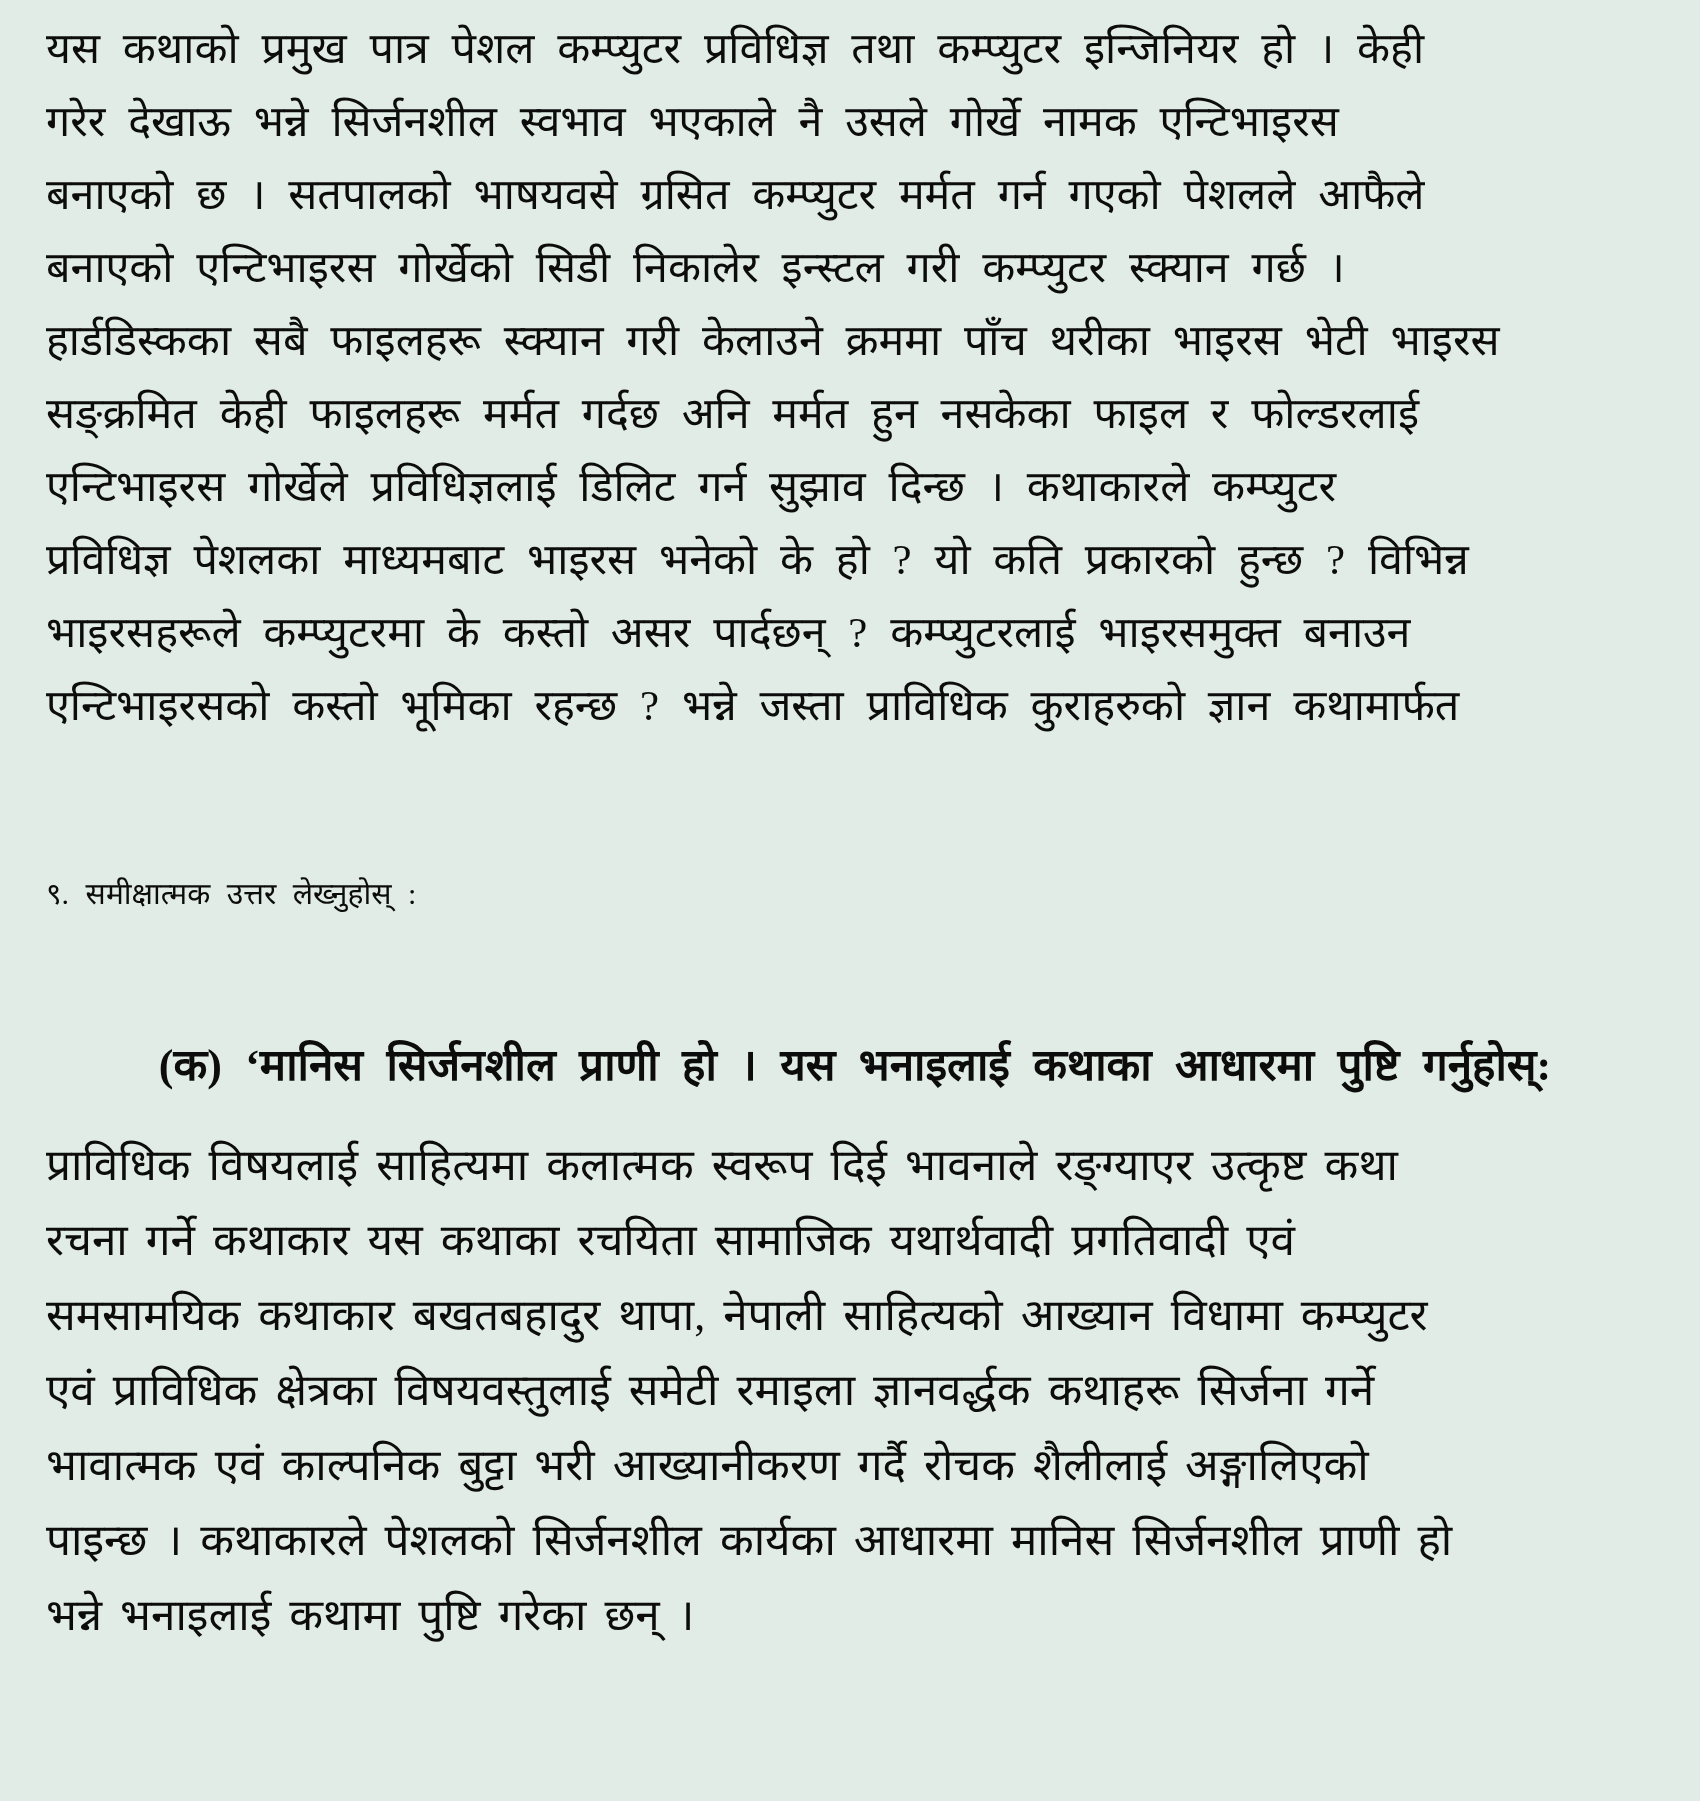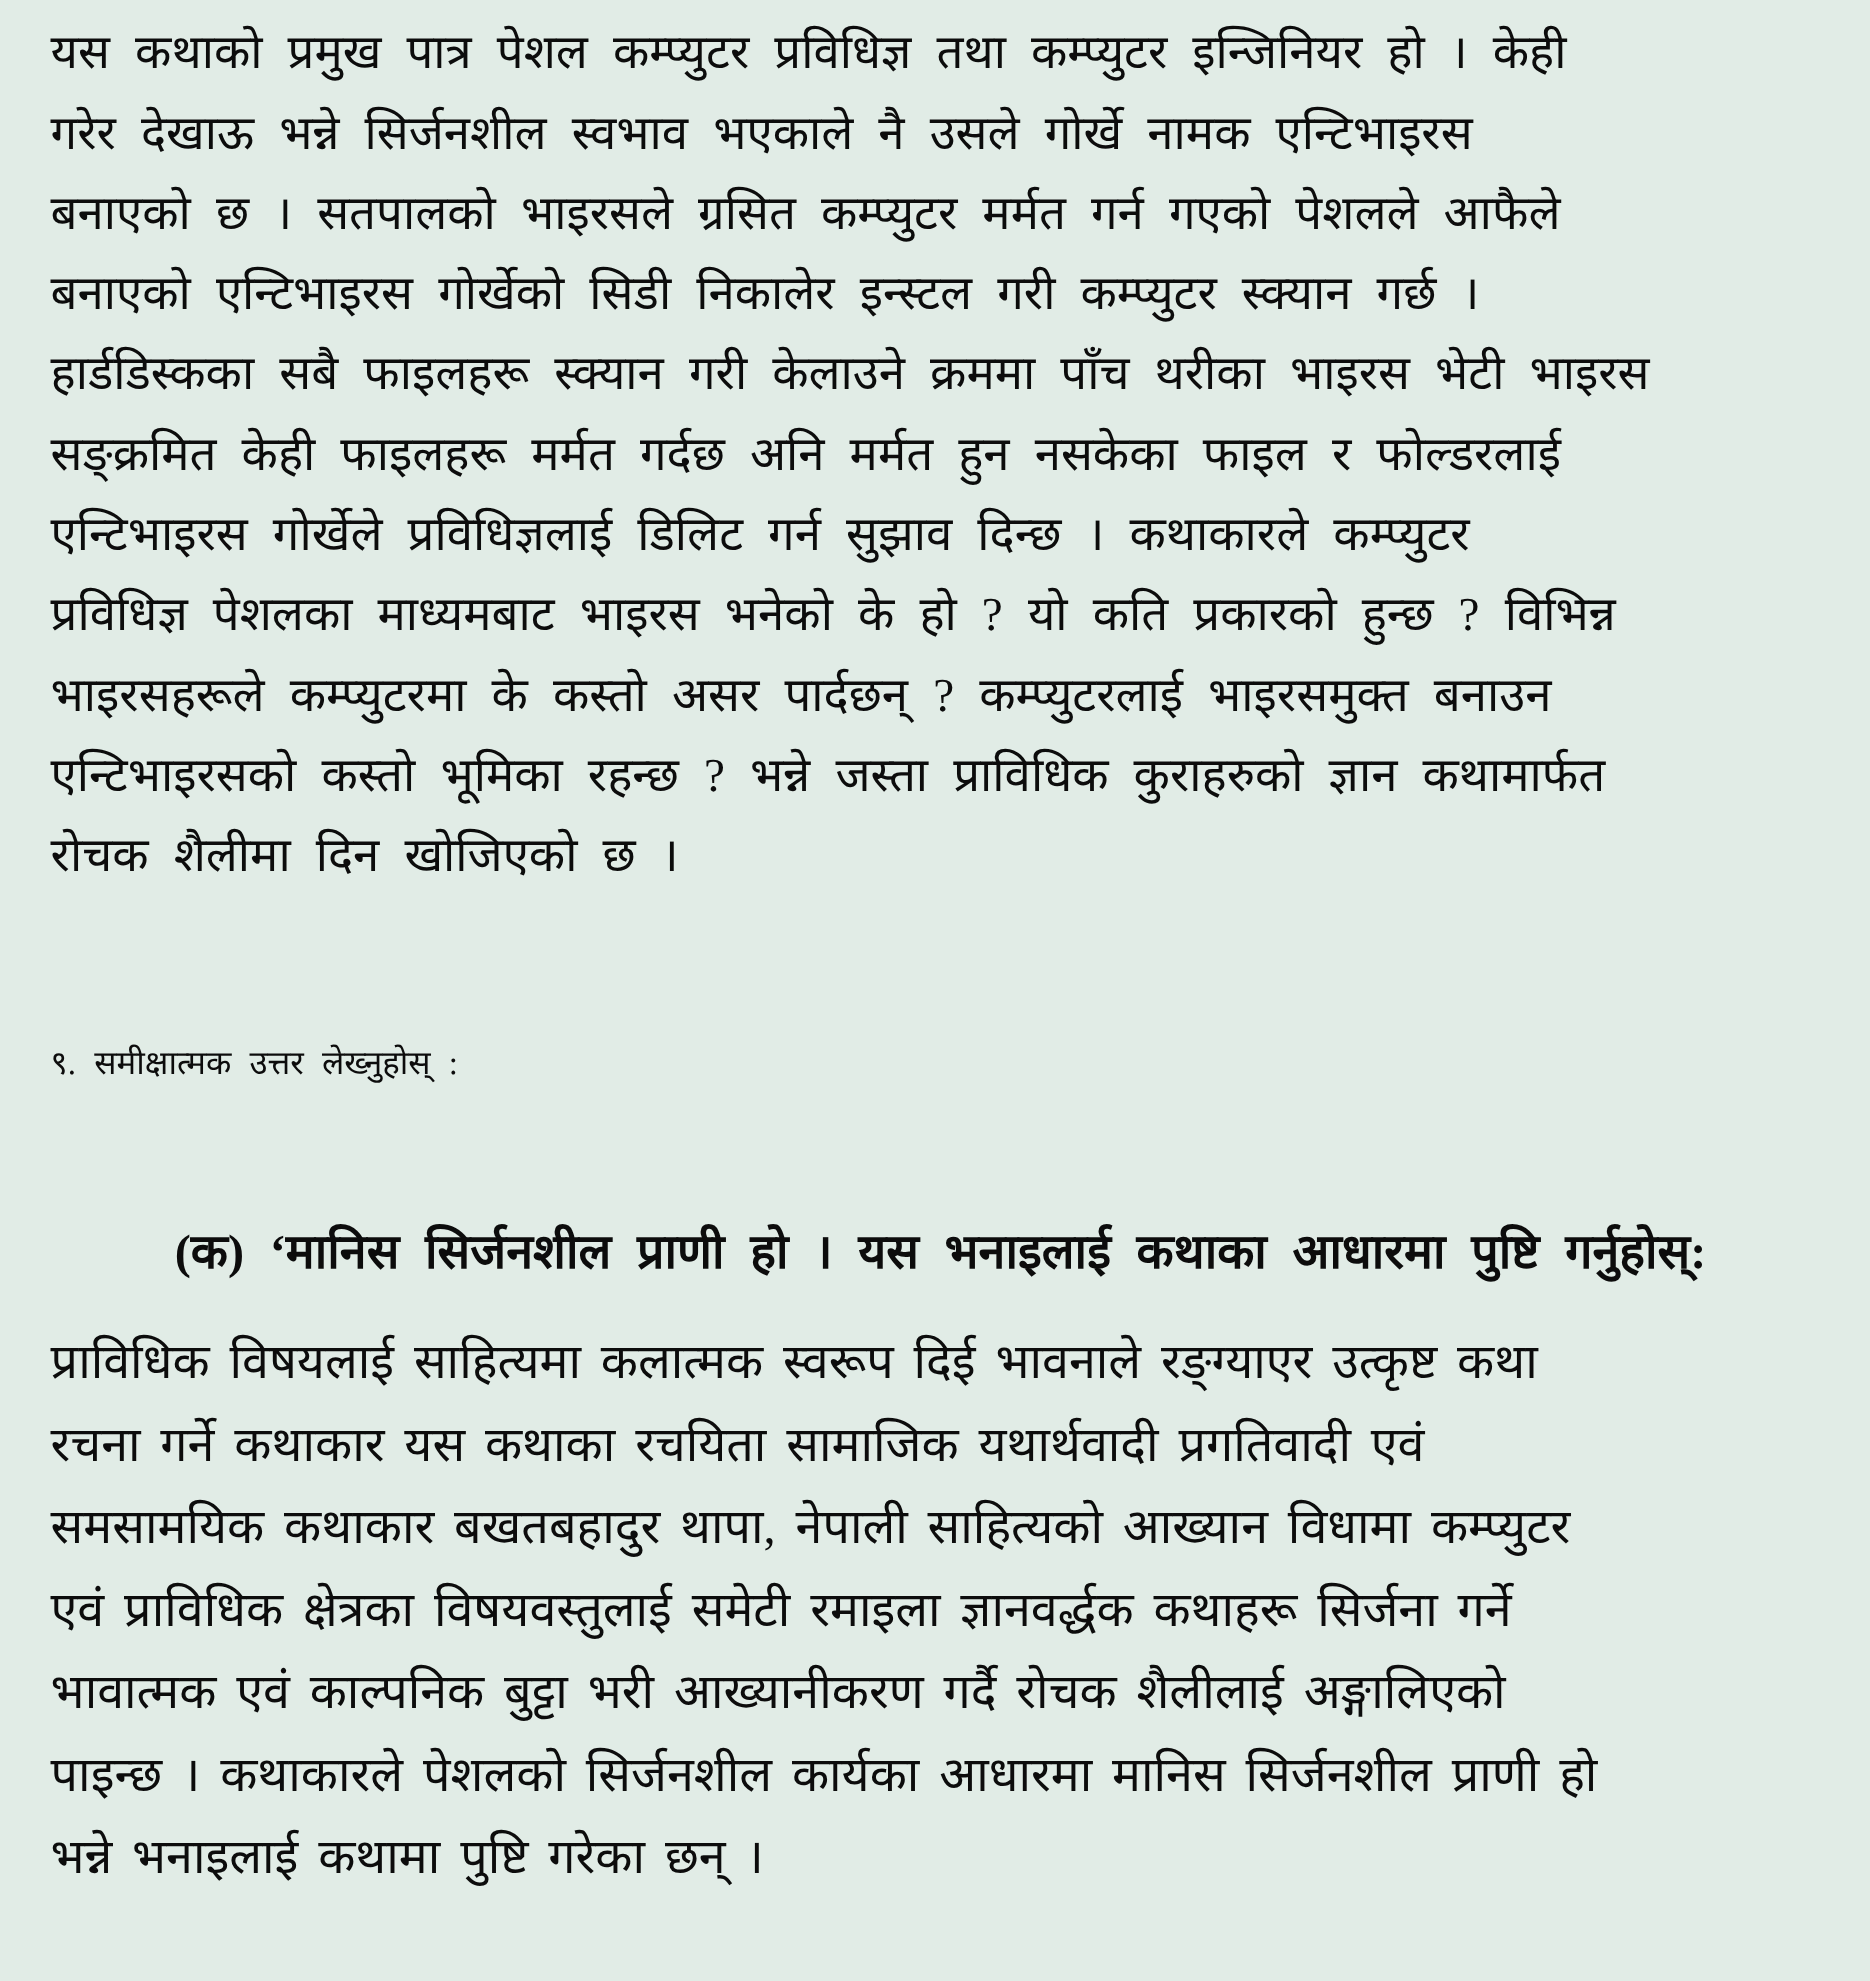--- a/index.html
+++ b/index.html
@@ -55,29 +55,28 @@
   }
 </style>
 </head>
 <body>
 
 <div class="page">
 
   <div class="para intro-para">
     <span class="line">यस कथाको प्रमुख पात्र पेशल कम्प्युटर प्रविधिज्ञ तथा कम्प्युटर इन्जिनियर हो । केही</span>
     <span class="line">गरेर देखाऊ भन्ने सिर्जनशील स्वभाव भएकाले नै उसले गोर्खे नामक एन्टिभाइरस</span>
-    <span class="line">बनाएको छ । सतपालको भाइरसले ग्रसित कम्प्युटर मर्मत गर्न गएको पेशलले आफैले</span>
+    <span class="line">बनाएको छ । सतपालको भाषयवसे ग्रसित कम्प्युटर मर्मत गर्न गएको पेशलले आफैले</span>
     <span class="line">बनाएको एन्टिभाइरस गोर्खेको सिडी निकालेर इन्स्टल गरी कम्प्युटर स्क्यान गर्छ ।</span>
     <span class="line">हार्डडिस्कका सबै फाइलहरू स्क्यान गरी केलाउने क्रममा पाँच थरीका भाइरस भेटी भाइरस</span>
     <span class="line">सङ्क्रमित केही फाइलहरू मर्मत गर्दछ अनि मर्मत हुन नसकेका फाइल र फोल्डरलाई</span>
     <span class="line">एन्टिभाइरस गोर्खेले प्रविधिज्ञलाई डिलिट गर्न सुझाव दिन्छ । कथाकारले कम्प्युटर</span>
     <span class="line">प्रविधिज्ञ पेशलका माध्यमबाट भाइरस भनेको के हो ? यो कति प्रकारको हुन्छ ? विभिन्न</span>
     <span class="line">भाइरसहरूले कम्प्युटरमा के कस्तो असर पार्दछन् ? कम्प्युटरलाई भाइरसमुक्त बनाउन</span>
     <span class="line">एन्टिभाइरसको कस्तो भूमिका रहन्छ ? भन्ने जस्ता प्राविधिक कुराहरुको ज्ञान कथामार्फत</span>
-    <span class="line">रोचक शैलीमा दिन खोजिएको छ ।</span>
   </div>
 
   <div class="q-heading">९. समीक्षात्मक उत्तर लेख्नुहोस् :</div>
 
   <div class="sub-q-heading">(क) ‘मानिस सिर्जनशील प्राणी हो । यस भनाइलाई कथाका आधारमा पुष्टि गर्नुहोस्:</div>
 
   <div class="para answer-para">
     <span class="line">प्राविधिक विषयलाई साहित्यमा कलात्मक स्वरूप दिई भावनाले रङ्ग्याएर उत्कृष्ट कथा</span>
     <span class="line">रचना गर्ने कथाकार यस कथाका रचयिता सामाजिक यथार्थवादी प्रगतिवादी एवं</span>
     <span class="line">समसामयिक कथाकार बखतबहादुर थापा, नेपाली साहित्यको आख्यान विधामा कम्प्युटर</span>

